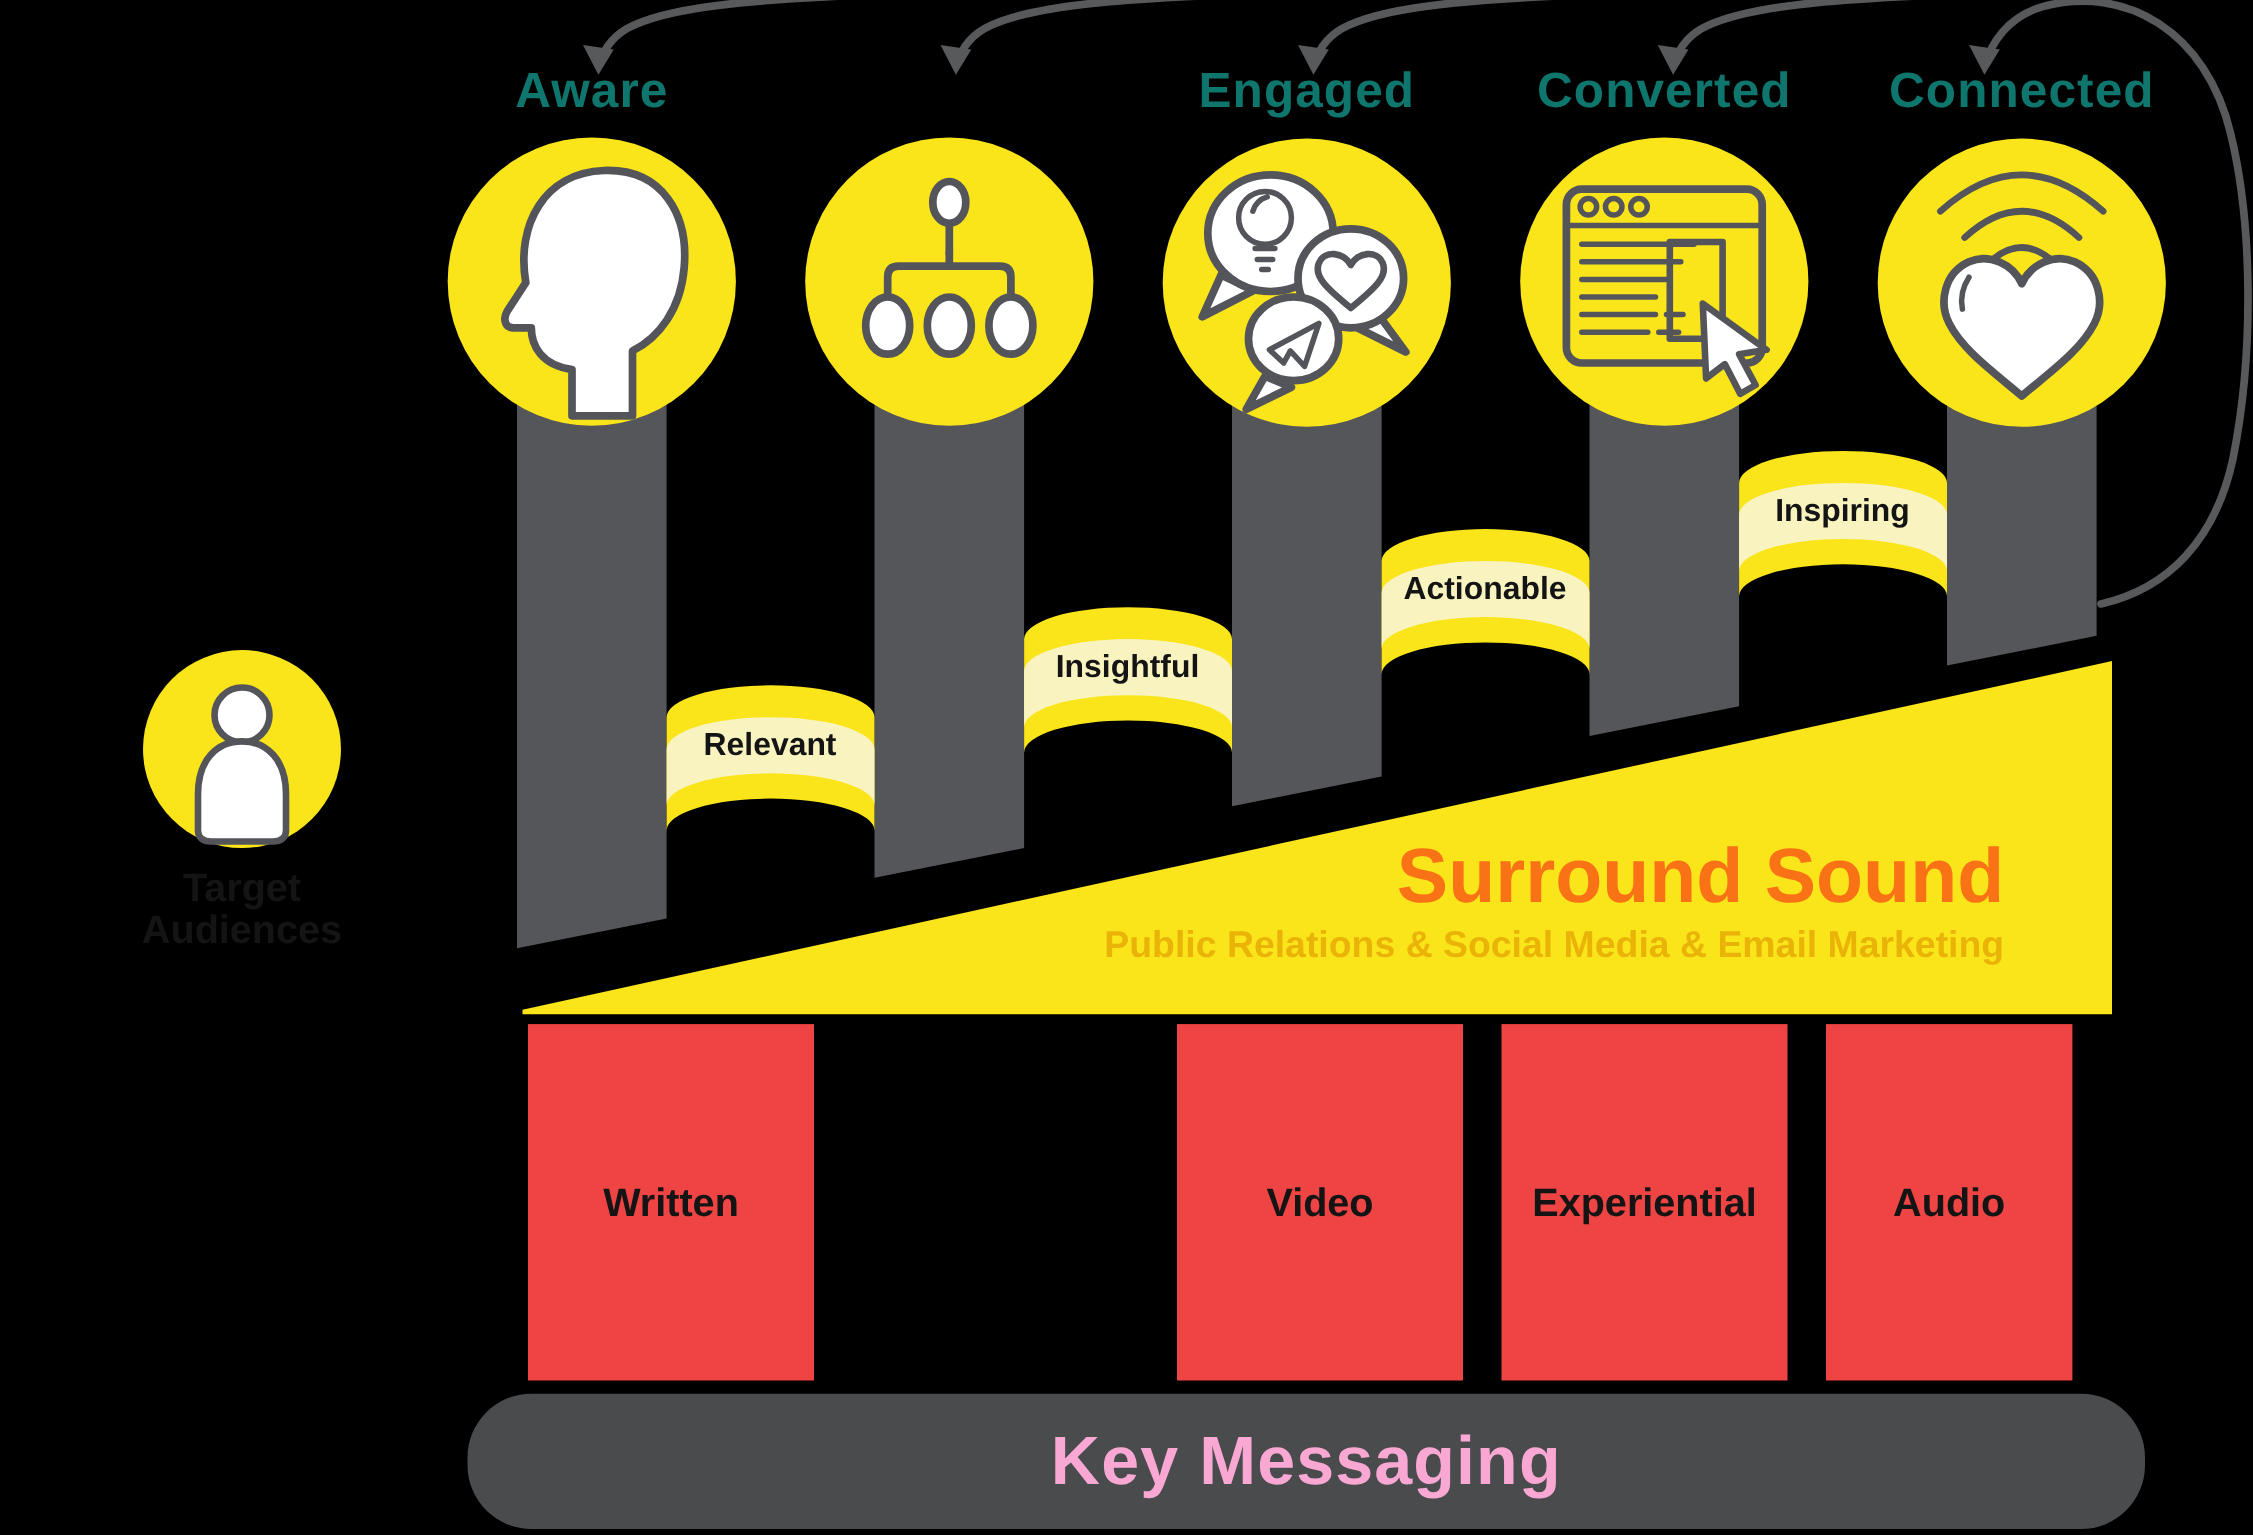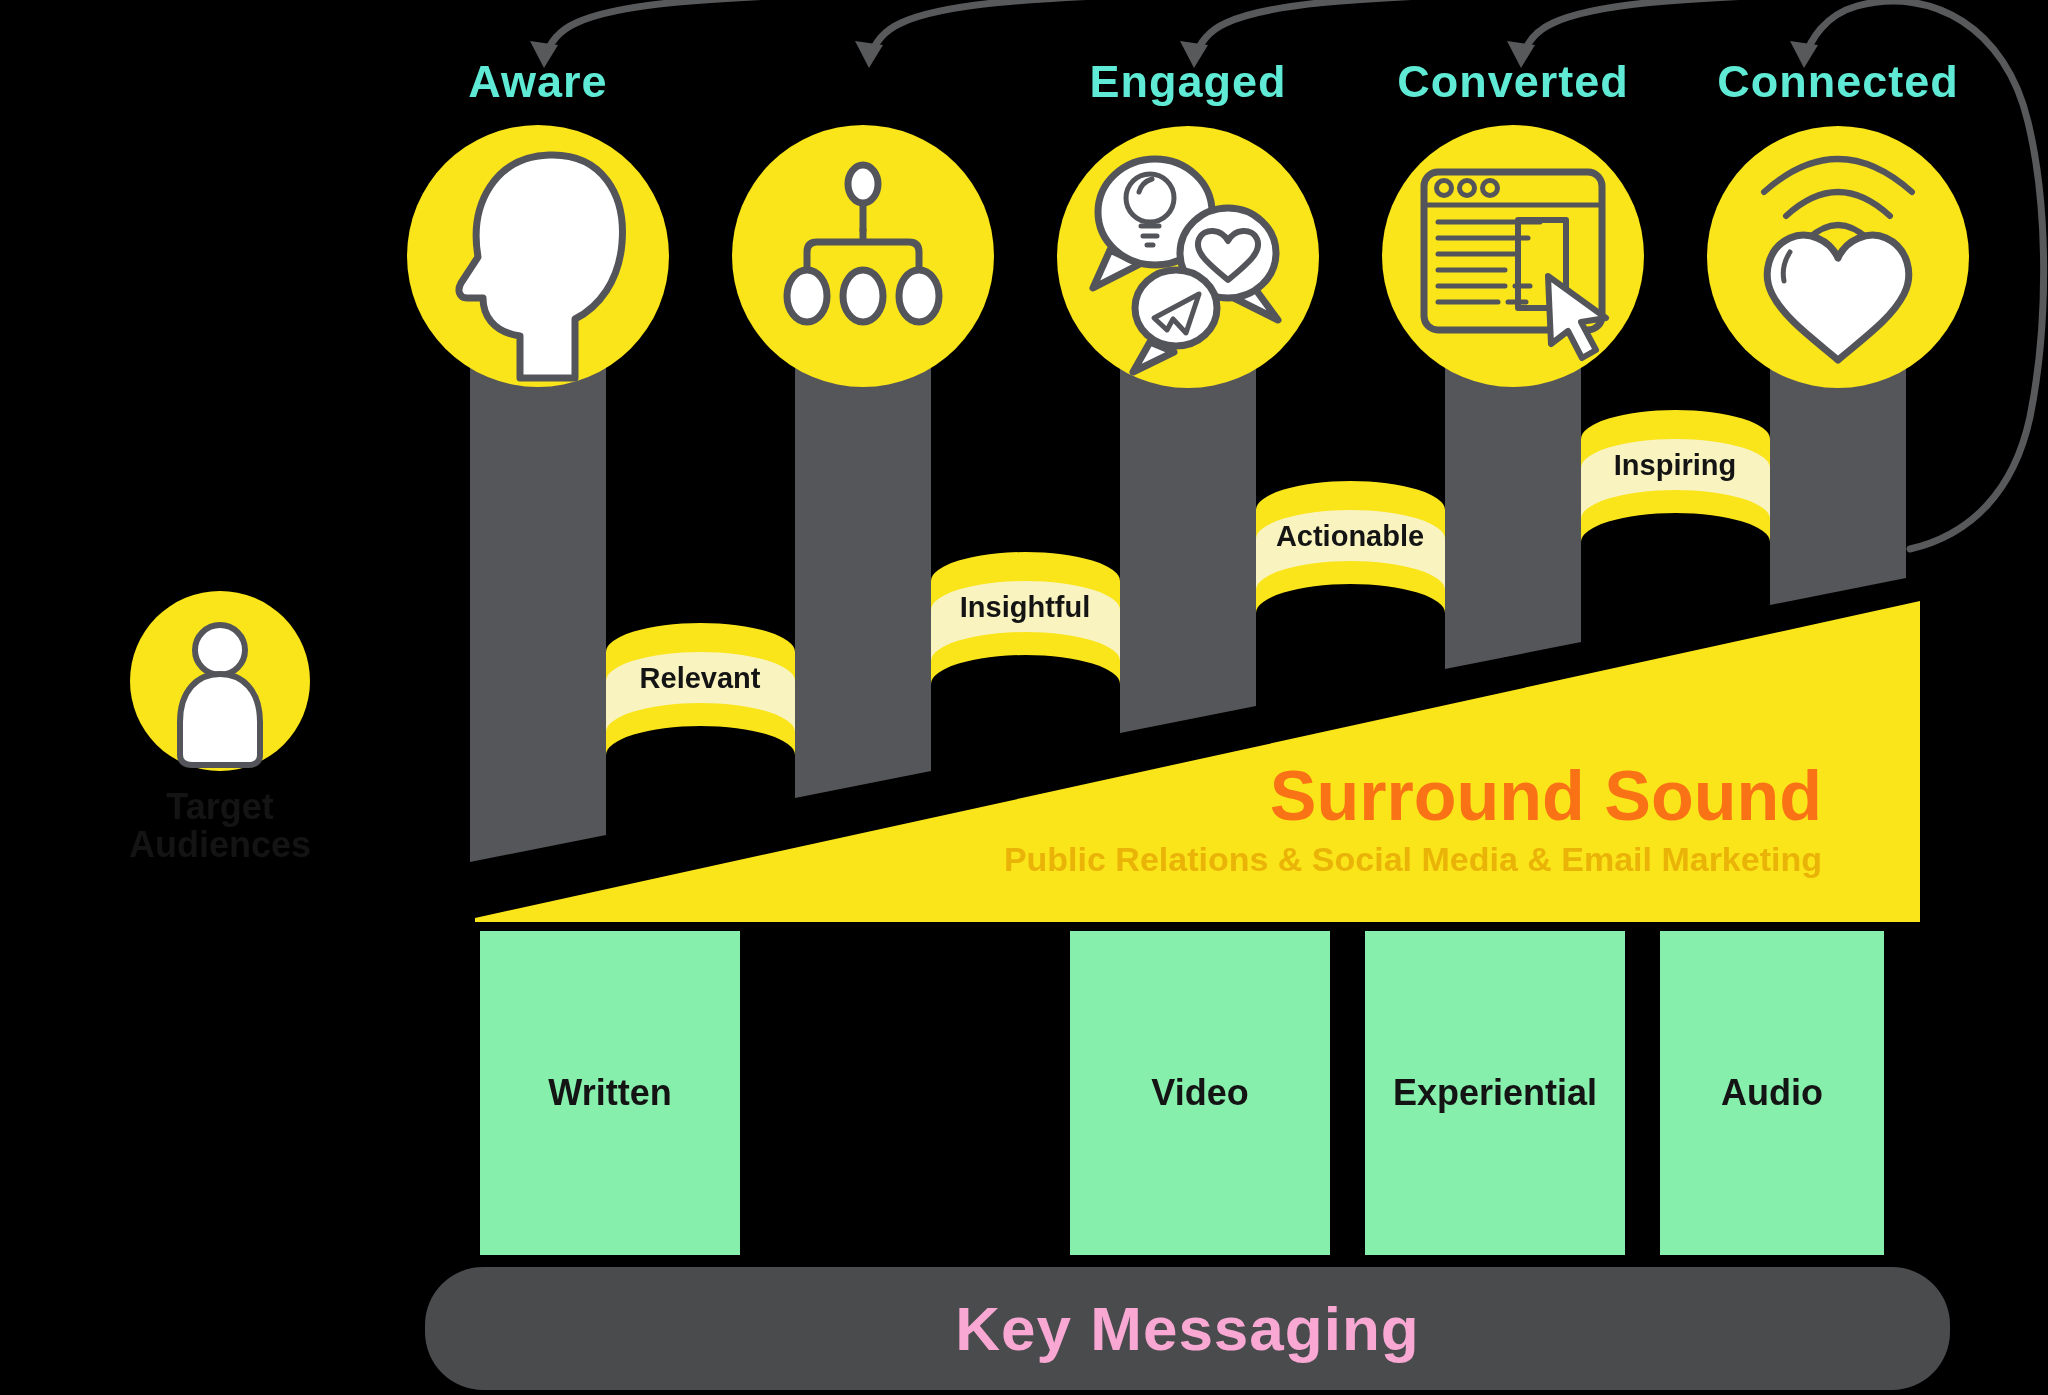--- a/index.html
+++ b/index.html
@@ -1,26 +1,26 @@
 <!DOCTYPE html>
 <html><head>
 <meta charset="utf-8">
 <style>
   html,body{margin:0;padding:0;background:#000;}
   .canvas{position:relative;width:2048px;height:1395px;background:#000;overflow:hidden;
           font-family:"Liberation Sans",sans-serif;}
   .layer{position:absolute;left:0;top:0;width:2048px;height:1395px;}
   .txt{position:absolute;white-space:nowrap;}
   .stage-label{transform:translateX(-50%);top:57px;font-size:45px;font-weight:800;
-               letter-spacing:1px;color:#5eead4;line-height:50px;}
+               letter-spacing:1px;color:#0f766e;line-height:50px;}
   .bridge-label{transform:translate(-50%,-50%);font-size:29px;font-weight:800;color:#141414;}
   .funnel-title{right:226px;top:760px;font-size:70px;font-weight:600;color:#f97316;line-height:72px;}
   .funnel-sub{right:226px;top:839px;font-size:34px;font-weight:700;color:#eab308;line-height:40px;}
   .aud-line{transform:translateX(-50%);left:220px;font-size:36px;font-weight:800;color:#141414;line-height:38px;}
-  .channel-box{position:absolute;top:931px;height:324px;background:#86efac;
+  .channel-box{position:absolute;top:931px;height:324px;background:#ef4444;
                display:flex;align-items:center;justify-content:center;}
   .channel-box span{font-size:36px;font-weight:700;color:#141414;}
   .km-bar{position:absolute;left:425px;top:1267px;width:1525px;height:123px;background:#4A4B4D;
           border-radius:58px;display:flex;align-items:center;justify-content:center;}
   .km-bar span{color:#f9a8d4;font-size:62px;font-weight:700;letter-spacing:1px;}
 </style>
 </head>
 <body>
 
 <div class="canvas">

